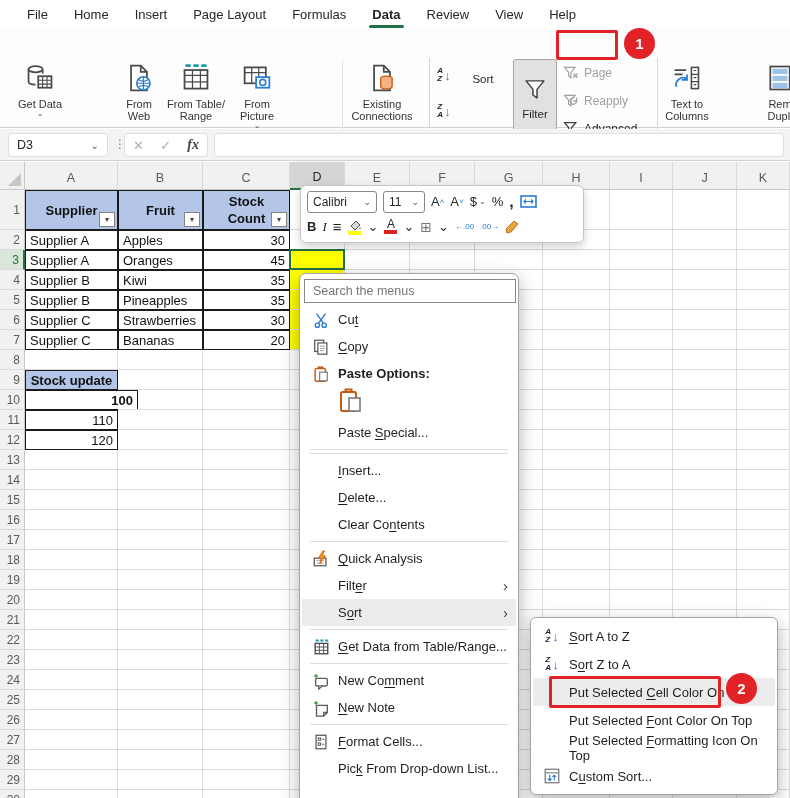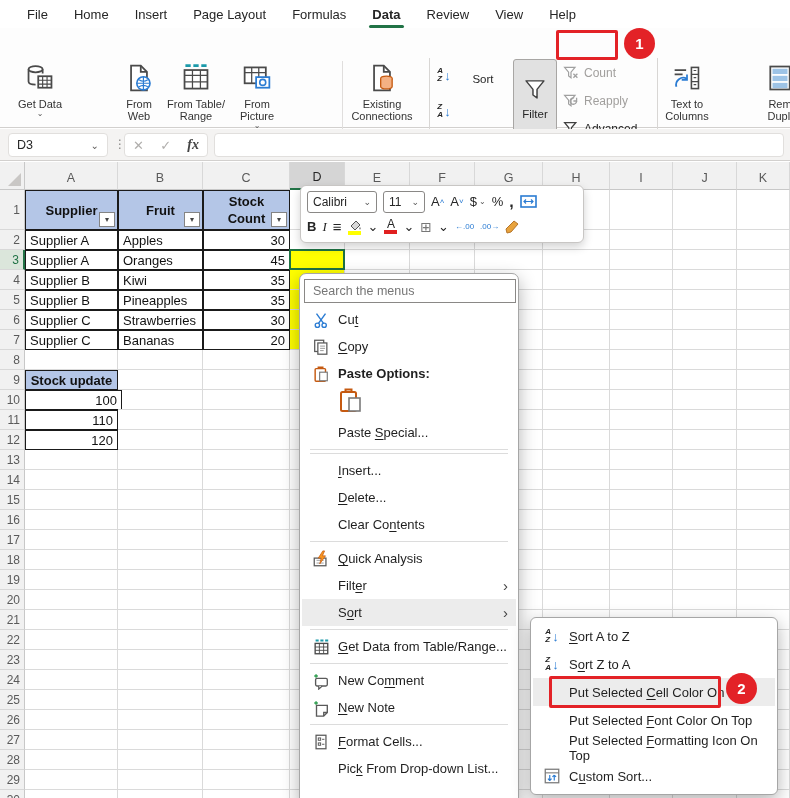--- a/index.html
+++ b/index.html
@@ -161,21 +161,21 @@
     </div>
 
     <div class="smallstack" style="left:560px; top:31px; position:absolute;" id="sf-smallstack">
         <div class="smallbtn disabled">
           <span style="display: flex;">
             <svg viewBox="0 0 20 20">
               <path d="M2 3h13l-5 6v7l-3-2.2V9z" fill="#fff" stroke="#a0a0a0" stroke-width="1.5"></path>
               <path d="M13 11l5 5M18 11l-5 5" stroke="#a0a0a0" stroke-width="1.6"></path>
             </svg>
           </span>
-          <span>Count</span>
+          <span>Page</span>
         </div>
         <div class="smallbtn disabled">
           <span style="display: flex;">
             <svg viewBox="0 0 20 20">
               <path d="M2 3h13l-5 6v7l-3-2.2V9z" fill="#fff" stroke="#a0a0a0" stroke-width="1.5"></path>
               <path d="M17 10a4 4 0 1 1-3-3.8" fill="none" stroke="#a0a0a0" stroke-width="1.6"></path>
               <path d="M17 6v4h-4" fill="none" stroke="#a0a0a0" stroke-width="1.6"></path>
             </svg>
           </span>
           <span>Reapply</span>
@@ -471,21 +471,21 @@
       <div class="cell" style="left: 118px; width: 85px; top: 208px; height: 20px;"></div>
       <div class="cell" style="left: 203px; width: 87px; top: 208px; height: 20px;"></div>
       <div class="cell" style="left: 290px; width: 55px; top: 208px; height: 20px;"></div>
       <div class="cell" style="left: 345px; width: 65px; top: 208px; height: 20px;"></div>
       <div class="cell" style="left: 410px; width: 65px; top: 208px; height: 20px;"></div>
       <div class="cell" style="left: 475px; width: 68px; top: 208px; height: 20px;"></div>
       <div class="cell" style="left: 543px; width: 67px; top: 208px; height: 20px;"></div>
       <div class="cell" style="left: 610px; width: 63px; top: 208px; height: 20px;"></div>
       <div class="cell" style="left: 673px; width: 64px; top: 208px; height: 20px;"></div>
       <div class="cell" style="left: 737px; width: 53px; top: 208px; height: 20px;"></div>
-      <div class="cell num tb" style="left: 25px; width: 97px; top: 228px; height: 20px;">
+      <div class="cell num tb" style="left: 25px; width: 113px; top: 228px; height: 20px; font-weight: bold;">
         <span>100</span>
       </div>
       <div class="cell" style="left: 118px; width: 85px; top: 228px; height: 20px;"></div>
       <div class="cell" style="left: 203px; width: 87px; top: 228px; height: 20px;"></div>
       <div class="cell" style="left: 290px; width: 55px; top: 228px; height: 20px;"></div>
       <div class="cell" style="left: 345px; width: 65px; top: 228px; height: 20px;"></div>
       <div class="cell" style="left: 410px; width: 65px; top: 228px; height: 20px;"></div>
       <div class="cell" style="left: 475px; width: 68px; top: 228px; height: 20px;"></div>
       <div class="cell" style="left: 543px; width: 67px; top: 228px; height: 20px;"></div>
       <div class="cell" style="left: 610px; width: 63px; top: 228px; height: 20px;"></div>

